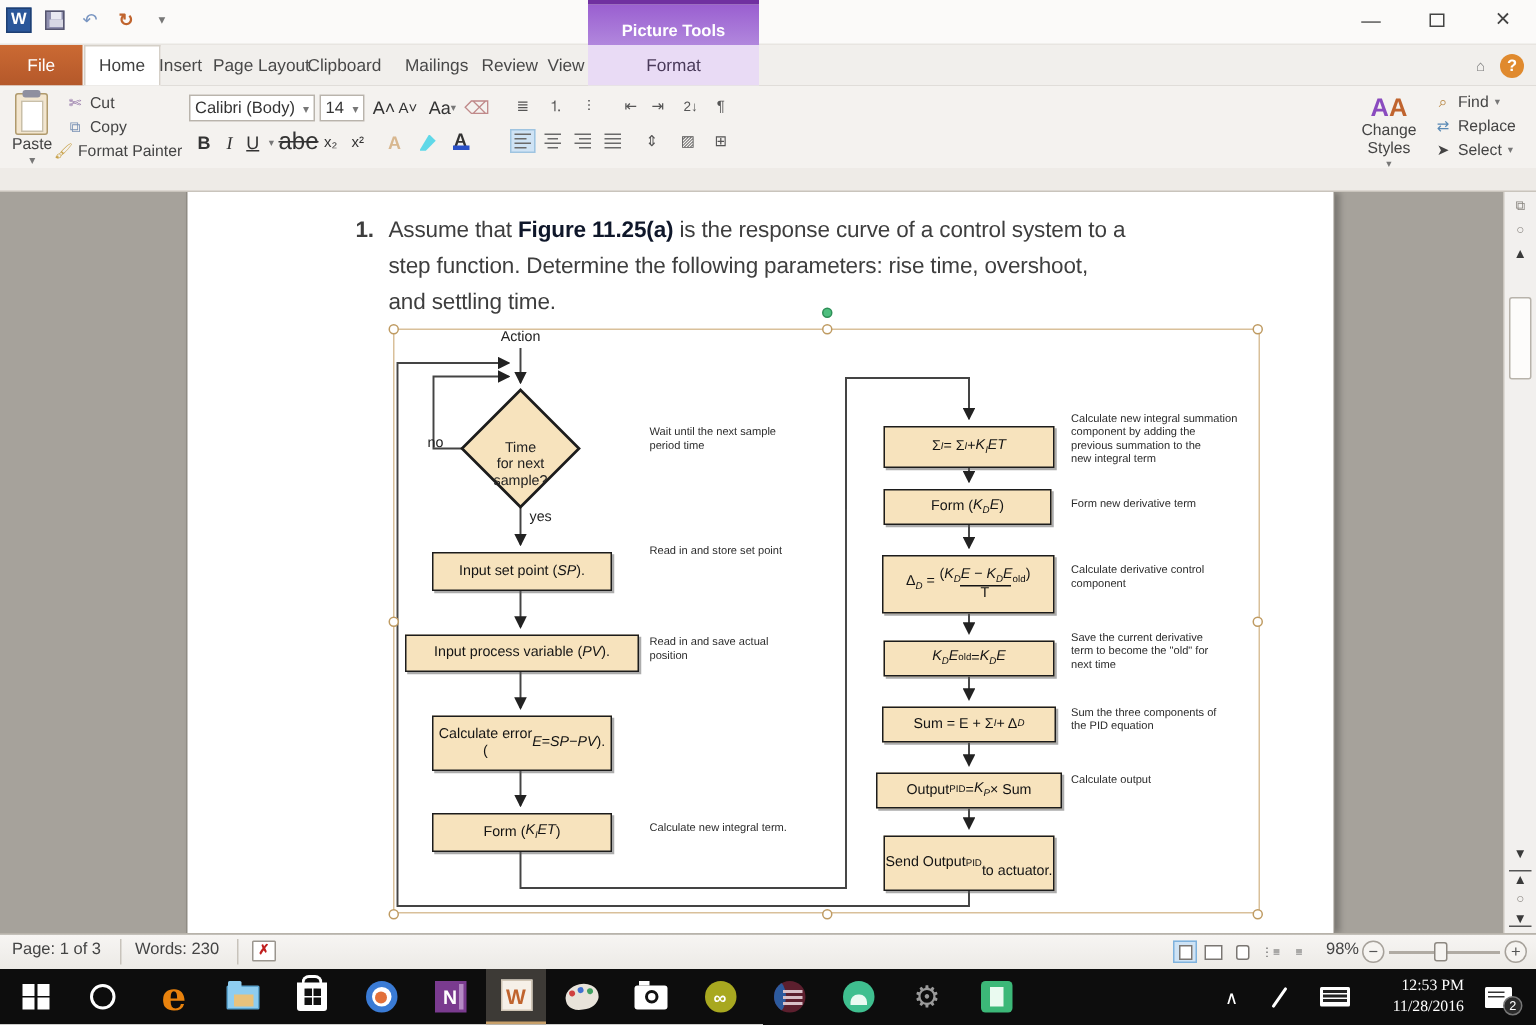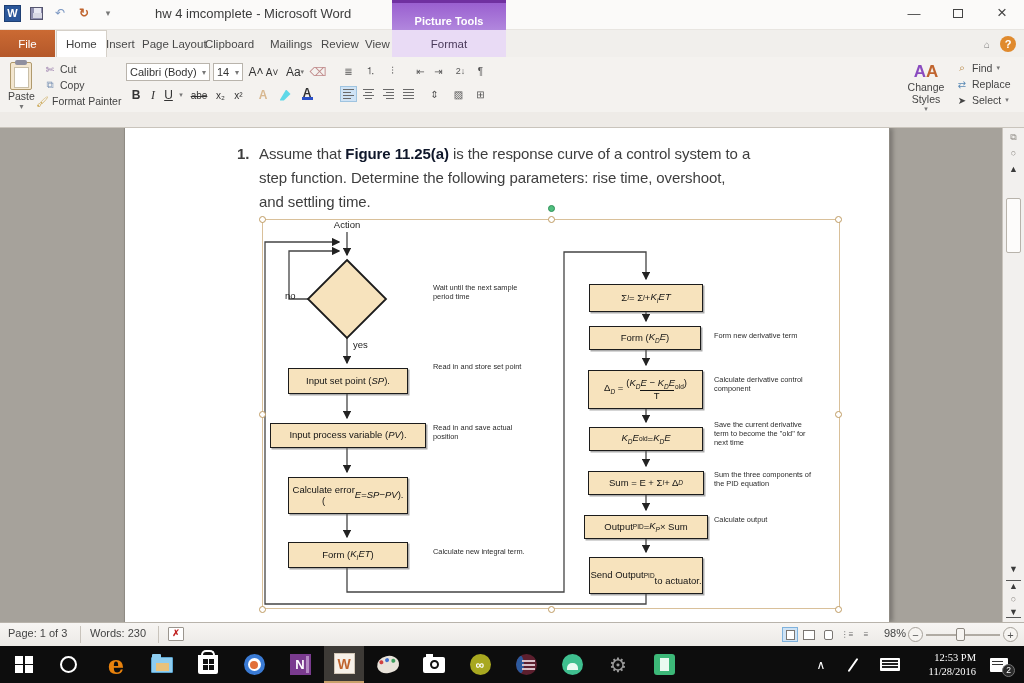--- a/index.html
+++ b/index.html
@@ -145,21 +145,20 @@
   <div class="titlebar">
     <div class="qat">
       <span class="wordlogo">W</span>
       <span class="chip">
           <span class="floppy"></span>
         </span>
       <span class="chip undoArr">↶</span>
       <span class="chip redoArr">↻</span>
       <span class="chip" style="color:#777;font-size:9px;">▾</span>
     </div>
-    <span class="title-text">hw 4 imcomplete  -  Microsoft Word</span>
     <div class="picturetools">Picture Tools</div>
     <div class="wincontrols">
       <span class="winbtn">—</span>
       <span class="winbtn">
           <span class="restore-glyph"></span>
         </span>
       <span class="winbtn" style="font-size:17px;">×</span>
     </div>
   </div>
 
@@ -211,21 +210,21 @@
     <span class="fbtn" style="left:264px;top:6px;width:16px;font-size:10px;">A˅</span>
     <span class="fbtn" style="left:284px;top:6px;width:22px;">
         <span>Aa</span>
         <span style="font-size:7px;color:#777;">▾</span>
       </span>
     <span class="fbtn" style="left:310px;top:6px;width:16px;color:#c08a8a;">⌫</span>
     <span class="fbtn" style="left:128px;top:29px;width:16px;font-weight:bold;">B</span>
     <span class="fbtn" style="left:146px;top:29px;width:14px;font-style:italic;font-family:'Liberation Serif',serif;">I</span>
     <span class="fbtn" style="left:161px;top:29px;width:15px;text-decoration:underline;">U</span>
     <span class="fbtn" style="left:176px;top:29px;width:10px;font-size:7px;color:#777;">▾</span>
-    <span class="fbtn" style="left:188px;top:29px;width:22px;font-size:10px;text-decoration:line-through;">abe</span>
+    <span class="fbtn" style="left:188px;top:29px;width:22px;font-size:16px;text-decoration:line-through;">abe</span>
     <span class="fbtn" style="left:212px;top:29px;width:17px;font-size:10px;">x₂</span>
     <span class="fbtn" style="left:230px;top:29px;width:17px;font-size:10px;">x²</span>
     <span class="fbtn" style="left:254px;top:29px;width:18px;color:#d8b890;font-weight:bold;">A</span>
     <span class="fbtn" style="left:276px;top:29px;width:18px;">
         <span style="display:inline-block;width:11px;height:11px;background:#5fd8e8;clip-path:polygon(0 100%,60% 0,100% 40%,40% 100%);"></span>
       </span>
     <span class="fbtn" style="left:298px;top:27px;width:18px;flex-direction:column;font-weight:bold;line-height:1;">
         <span>A</span>
         <span class="colorbar" style="background:#2a50c8;"></span>
       </span>
@@ -368,20 +367,23 @@
           <path d="M383,130 V145" marker-end="url(#arr)"></path>
           <path d="M383,189 V202" marker-end="url(#arr)"></path>
           <path d="M383,231 V246" marker-end="url(#arr)"></path>
           <path d="M383,275 V290" marker-end="url(#arr)"></path>
           <path d="M383,319 V332" marker-end="url(#arr)"></path>
         </g>
         <polygon points="84,40 123,79 84,118 45,79" fill="#f7e3bd" stroke="#1c1c1c" stroke-width="1.8"></polygon>
       </svg>
 
       <span class="fclabel" style="left:54px;top:-1px;width:60px;">Action</span>
+      <div class="fclabel" style="left:45px;top:61px;width:78px;height:56px;display:flex;align-items:center;justify-content:center;">Time
+for next
+sample?</div>
       <span class="fclabel" style="left:22px;top:70px;">no</span>
       <span class="fclabel" style="left:90px;top:119px;">yes</span>
 
       <div class="fcbox" style="left:25px;top:148px;width:120px;height:26px;">Input set point (<i>SP</i>).</div>
       <div class="fcbox" style="left:7px;top:203px;width:156px;height:25px;">Input process variable (<i>PV</i>).</div>
       <div class="fcbox" style="left:25px;top:257px;width:120px;height:37px;">Calculate error<br>(<i>E</i> = <i>SP</i> − <i>PV</i>).</div>
       <div class="fcbox" style="left:25px;top:322px;width:120px;height:26px;">Form (<i>K<sub>I</sub>ET</i>)</div>
       <div class="fcbox" style="left:326px;top:64px;width:114px;height:28px;">Σ<sub><i>I</i></sub> = Σ<sub><i>I</i></sub> + <i>K<sub>I</sub>ET</i></div>
       <div class="fcbox" style="left:326px;top:106px;width:112px;height:24px;">Form (<i>K<sub>D</sub>E</i>)</div>
       <div class="fcbox" style="left:325px;top:150px;width:115px;height:39px;">
@@ -395,20 +397,24 @@
       <div class="fcbox" style="left:325px;top:251px;width:116px;height:24px;">Sum = E + Σ<sub><i>I</i></sub> + Δ<sub><i>D</i></sub></div>
       <div class="fcbox" style="left:321px;top:295px;width:124px;height:24px;">Output<sub>PID</sub> = <i>K<sub>P</sub></i> × Sum</div>
       <div class="fcbox" style="left:326px;top:337px;width:114px;height:37px;">Send Output<sub>PID</sub><br>to actuator.</div>
 
       <div class="ann" style="left:170px;top:64px;">Wait until the next sample
 period time</div>
       <div class="ann" style="left:170px;top:143px;">Read in and store set point</div>
       <div class="ann" style="left:170px;top:204px;">Read in and save actual
 position</div>
       <div class="ann" style="left:170px;top:328px;">Calculate new integral term.</div>
+      <div class="ann" style="left:451px;top:55px;">Calculate new integral summation
+component by adding the
+previous summation to the
+new integral term</div>
       <div class="ann" style="left:451px;top:112px;">Form new derivative term</div>
       <div class="ann" style="left:451px;top:156px;">Calculate derivative control
 component</div>
       <div class="ann" style="left:451px;top:201px;">Save the current derivative
 term to become the "old" for
 next time</div>
       <div class="ann" style="left:451px;top:251px;">Sum the three components of
 the PID equation</div>
       <div class="ann" style="left:451px;top:296px;">Calculate output</div>
 

